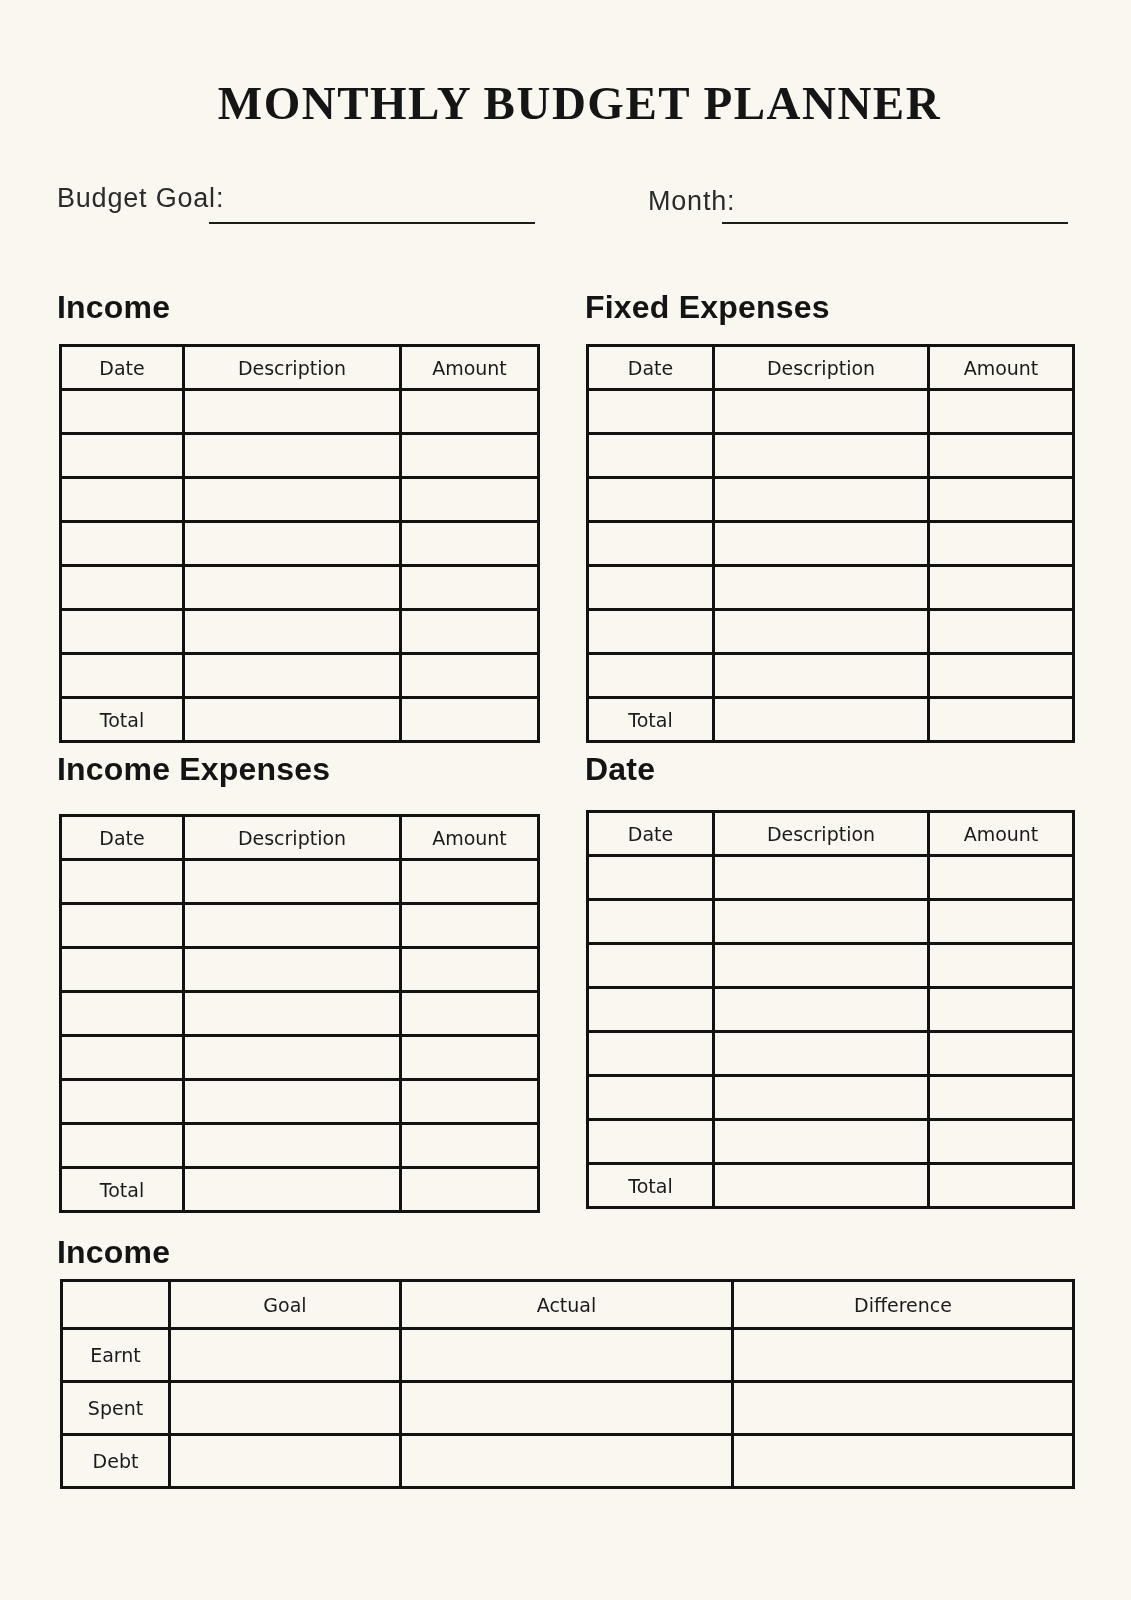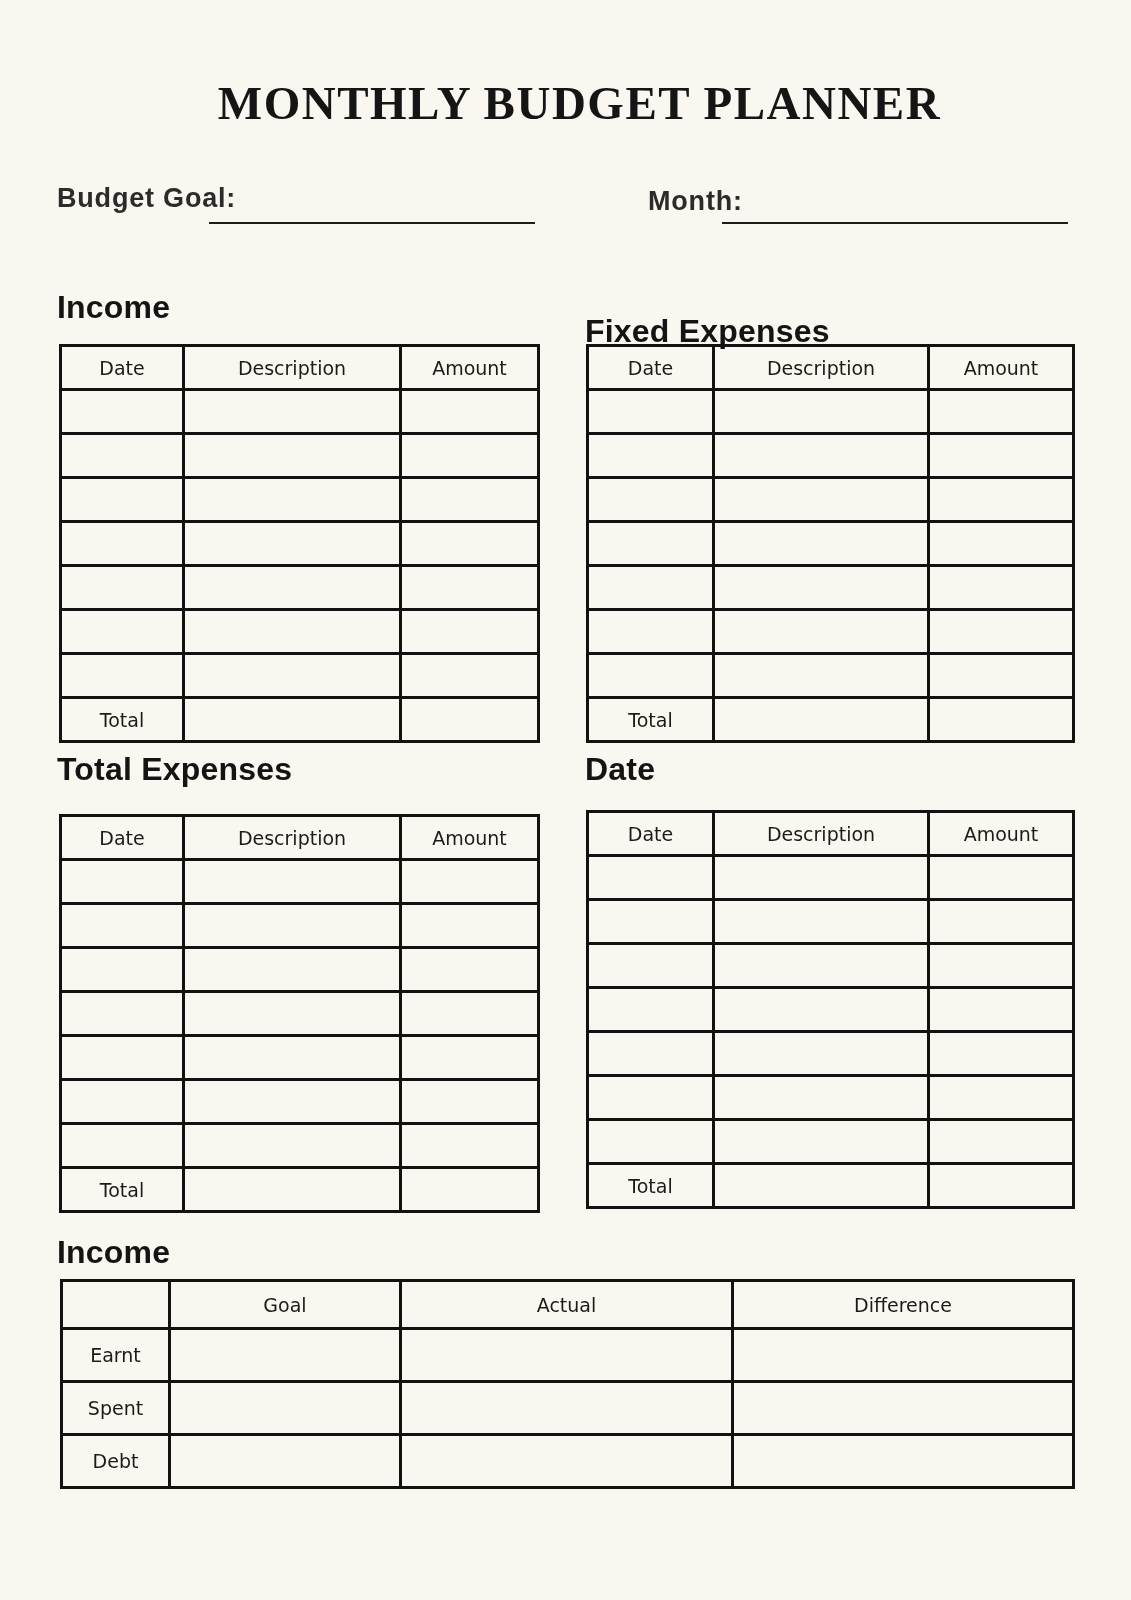--- a/index.html
+++ b/index.html
@@ -16,37 +16,37 @@
     position:absolute;top:76px;left:0;width:100%;
     margin:0;text-align:center;
     font-family:"Liberation Serif", serif;
     font-weight:600;font-size:47px;letter-spacing:1.5px;
     color:#151515;
   }
 
   .fill-label{
     position:absolute;
     font-family:"Liberation Sans", sans-serif;
-    font-weight:700;font-size:27px;letter-spacing:0.8px;
+    font-weight:400;font-size:27px;letter-spacing:0.8px;
     color:#2b2b2b;
   }
   .goal-label{left:57px;top:183px;}
   .month-label{left:648px;top:186px;}
   .blank-line{position:absolute;height:2px;background:#1c1c1c;}
   .goal-line{left:209px;top:222px;width:326px;}
   .month-line{left:722px;top:222px;width:346px;}
 
   .section-title{
     position:absolute;
     font-family:"Liberation Sans", sans-serif;
     font-weight:700;font-size:32px;letter-spacing:0.2px;
     color:#141414;
   }
   .st-income{left:57px;top:289px;}
-  .st-fixed{left:585px;top:289px;margin-top:24px;}
+  .st-fixed{left:585px;top:289px;}
   .st-other{left:57px;top:751px;}
   .st-bills{left:585px;top:751px;}
   .st-recap{left:57px;top:1234px;}
 
   table{
     position:absolute;border-collapse:collapse;table-layout:fixed;
     background:transparent;
   }
   td{
     border:3px solid #121212;
@@ -181,21 +181,21 @@
           <td></td>
         </tr>
     <tr>
       <td>Total</td>
       <td></td>
       <td></td>
     </tr>
   </tbody>
     </table>
 
-  <div class="section-title st-other">Total Expenses</div>
+  <div class="section-title st-other">Income Expenses</div>
   <table class="t-other">
     <colgroup>
         <col style="width:123px">
         <col style="width:217px">
         <col style="width:138px">
       </colgroup>
     <tbody>
         <tr>
       <td>Date</td>
       <td>Description</td>

